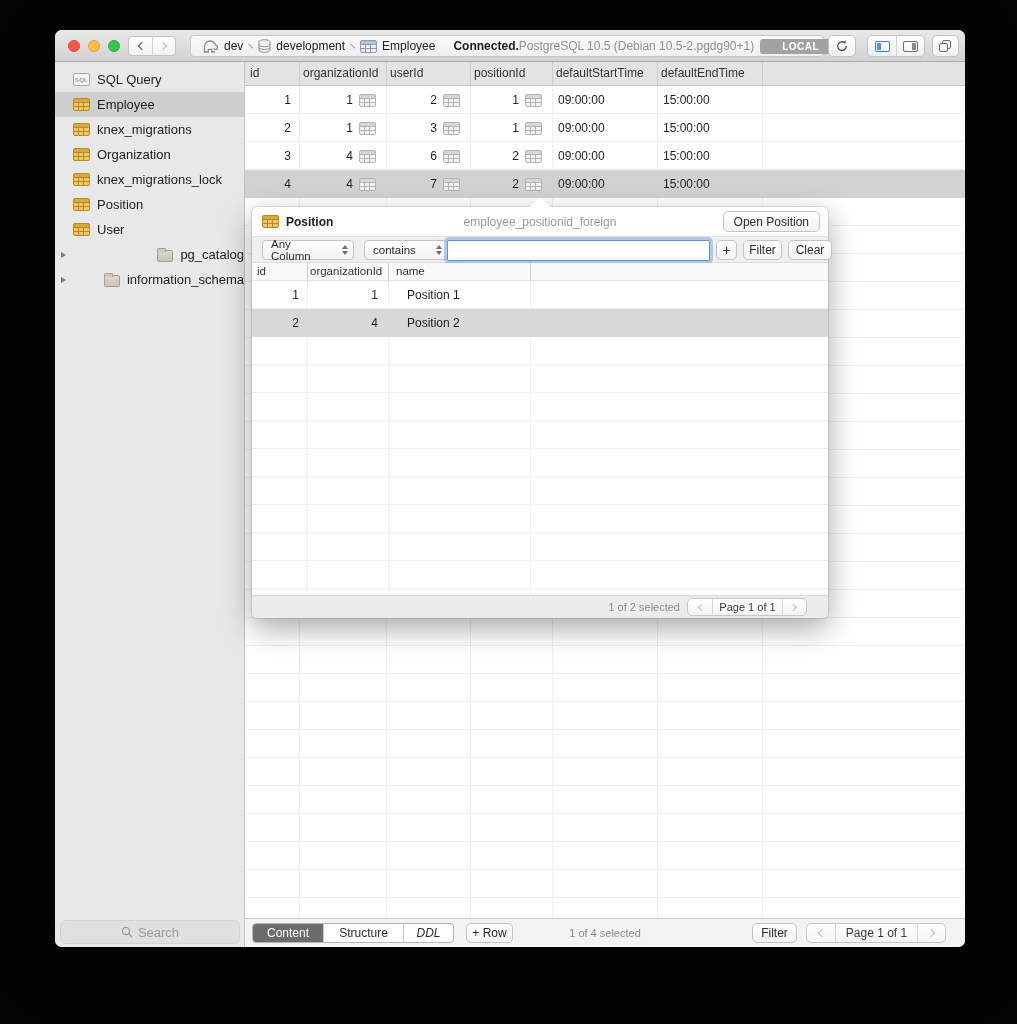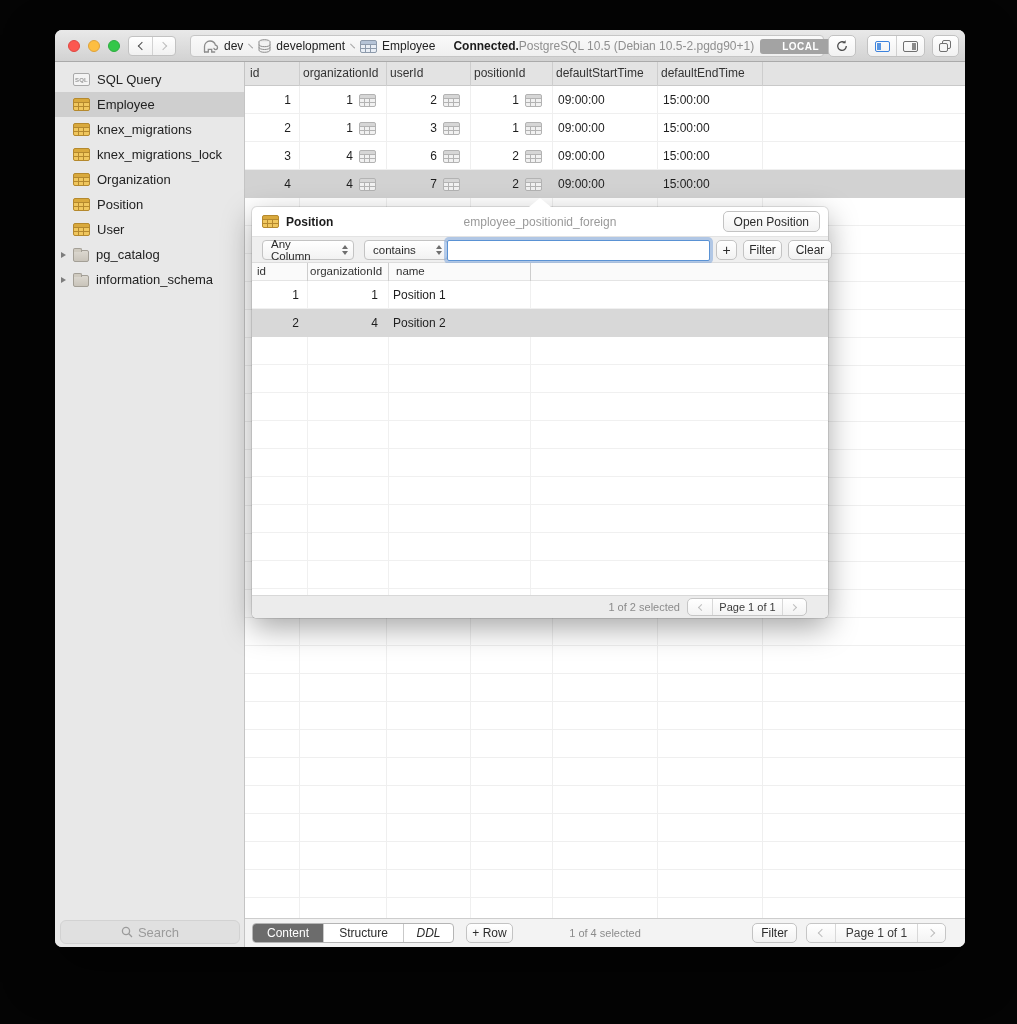--- a/index.html
+++ b/index.html
@@ -37,21 +37,21 @@
   .ic-panel.right i { right:1px; }
   .ic-dup { position:relative; width:13px; height:13px; }
   .ic-dup i { position:absolute; width:9px; height:9px; border:1.4px solid #6f6f6f; border-radius:2px; background:#f5f5f5; }
   .ic-dup i:first-child { left:3px; top:0; }
   .ic-dup i:last-child { left:0; top:3px; }
 
   
   .sidebar { position:absolute; left:0; top:32px; width:190px; height:885px; background:#e8e8e8; border-right:1px solid #c4c4c4; }
   .side-list { position:absolute; top:5px; left:0; right:0; }
   .side-item { height:25px; display:flex; align-items:center; font-size:13px; color:#222; padding-left:18px; gap:7px; white-space:nowrap; }
-  .side-item.folder { padding-left:18px; }
+  .side-item.folder { padding-left:18px;justify-content:flex-end; }
   .side-item.selected { background:#cfcfcf; }
   .disc-tri { position:absolute; left:6px; width:0; height:0; border-left:5px solid #7d7d7d; border-top:3.5px solid transparent; border-bottom:3.5px solid transparent; }
   .tbl-icon { width:17px; height:13px; flex:0 0 17px; border:1px solid var(--b,#b5892e); border-radius:2px; background-image:linear-gradient(to bottom, var(--h,#d9a93d) 0 3px, rgba(0,0,0,0) 3px), repeating-linear-gradient(to right, rgba(0,0,0,0) 0 4.2px, var(--b,#b5892e) 4.2px 5.2px), repeating-linear-gradient(to bottom, rgba(0,0,0,0) 0 3px, var(--b,#b5892e) 3px 4px); background-color:var(--f,#f0c75e); }
   .tbl-icon.gray { --b:#b3b3b3; --h:#d6d6d6; --f:#f1f1f1; }
   .tbl-icon.blue { --b:#8d9aab; --h:#b5c3d6; --f:#e9eef5; }
   .sql-icon { width:17px; height:13px; flex:0 0 17px; border:1px solid #a9a9a9; border-radius:2px; background:#f4f4f4; color:#9a9a9a; font-size:6px; font-weight:bold; display:flex; align-items:center; justify-content:center; letter-spacing:.2px; }
   .folder-icon { width:16px; height:12px; flex:0 0 16px; background:linear-gradient(#dcd8d0,#c9c4ba); border:1px solid #a39f96; border-radius:2px; position:relative; margin-top:2px; }
   .folder-icon::before { content:""; position:absolute; left:-1px; top:-3px; width:7px; height:3px; background:#cfcabf; border:1px solid #a39f96; border-bottom:none; border-radius:2px 2px 0 0; }
   .search-field { position:absolute; left:5px; top:858px; width:180px; height:24px; background:#e0e0e0; border:1px solid #d2d2d2; border-radius:6px; display:flex; align-items:center; justify-content:center; gap:5px; color:#9b9b9b; font-size:13px; }
 
@@ -91,21 +91,21 @@
   .stepper i.dn { border-top:4px solid #6e6e6e; }
   .pop-input { position:absolute; left:195px; top:3px; width:263px; height:21px; border:1px solid #5a92d4; border-radius:2px; box-shadow:0 0 0 3px rgba(125,165,220,.55); background:#fff; font-size:12px; padding:0 5px; outline:none; }
   .mini-btn { position:absolute; top:3px; height:20px; }
   .pop-thead { position:absolute; left:0; top:56px; width:576px; height:18px; background:#fafafa; border-bottom:1px solid #e4e4e4; font-size:11.5px; color:#333; }
   .pop-thead .hcell { position:absolute; top:2px; white-space:nowrap; }
   .pop-grid { position:absolute; left:0; top:74px; width:576px; height:314px; background:repeating-linear-gradient(to bottom,#fff 0 27px,#f0f0f0 27px 28px); overflow:hidden; }
   .pop-row { position:absolute; left:0; width:576px; height:28px; font-size:12px; color:#1e1e1e; }
   .pop-row.selected { background:#d8d8d8; }
   .p-id  { left:0; width:47px; justify-content:flex-end; }
   .p-org { left:55px; width:71px; justify-content:flex-end; }
-  .p-name{ left:141px; width:130px; }
+  .p-name{ left:155px; width:130px; }
   .pop-footer { position:absolute; left:0; top:388px; width:576px; height:23px; background:#ececec; border-top:1px solid #d8d8d8; border-radius:0 0 5px 5px; font-size:11px; color:#8b8b8b; }
   .pager { position:absolute; display:flex; border:1px solid #c6c6c6; border-radius:5px; background:linear-gradient(#fff,#f3f3f3); overflow:hidden; align-items:stretch; color:#3a3a3a; }
   .pager .pg { display:flex; align-items:center; justify-content:center; }
   .pager .pg + .pg { border-left:1px solid #d8d8d8; }
 
   
   .toolbar { position:absolute; left:190px; top:888px; width:720px; height:29px; background:#f3f3f3; border-top:1px solid #cdcdcd; }
   .tabs { position:absolute; left:7px; top:4px; height:20px; display:flex; border:1px solid #b5b5b5; border-radius:4px; overflow:hidden; background:#fff; font-size:12px; color:#2b2b2b; }
   .tab { display:flex; align-items:center; justify-content:center; }
   .tab + .tab { border-left:1px solid #c9c9c9; }
@@ -199,25 +199,25 @@
       <div class="side-item selected">
         <span class="tbl-icon"></span>
         <span>Employee</span>
       </div>
       <div class="side-item">
         <span class="tbl-icon"></span>
         <span>knex_migrations</span>
       </div>
       <div class="side-item">
         <span class="tbl-icon"></span>
+        <span>Organization</span>
+      </div>
+      <div class="side-item">
+        <span class="tbl-icon"></span>
         <span>knex_migrations_lock</span>
-      </div>
-      <div class="side-item">
-        <span class="tbl-icon"></span>
-        <span>Organization</span>
       </div>
       <div class="side-item">
         <span class="tbl-icon"></span>
         <span>Position</span>
       </div>
       <div class="side-item">
         <span class="tbl-icon"></span>
         <span>User</span>
       </div>
       <div class="side-item folder" style="position:relative;">

